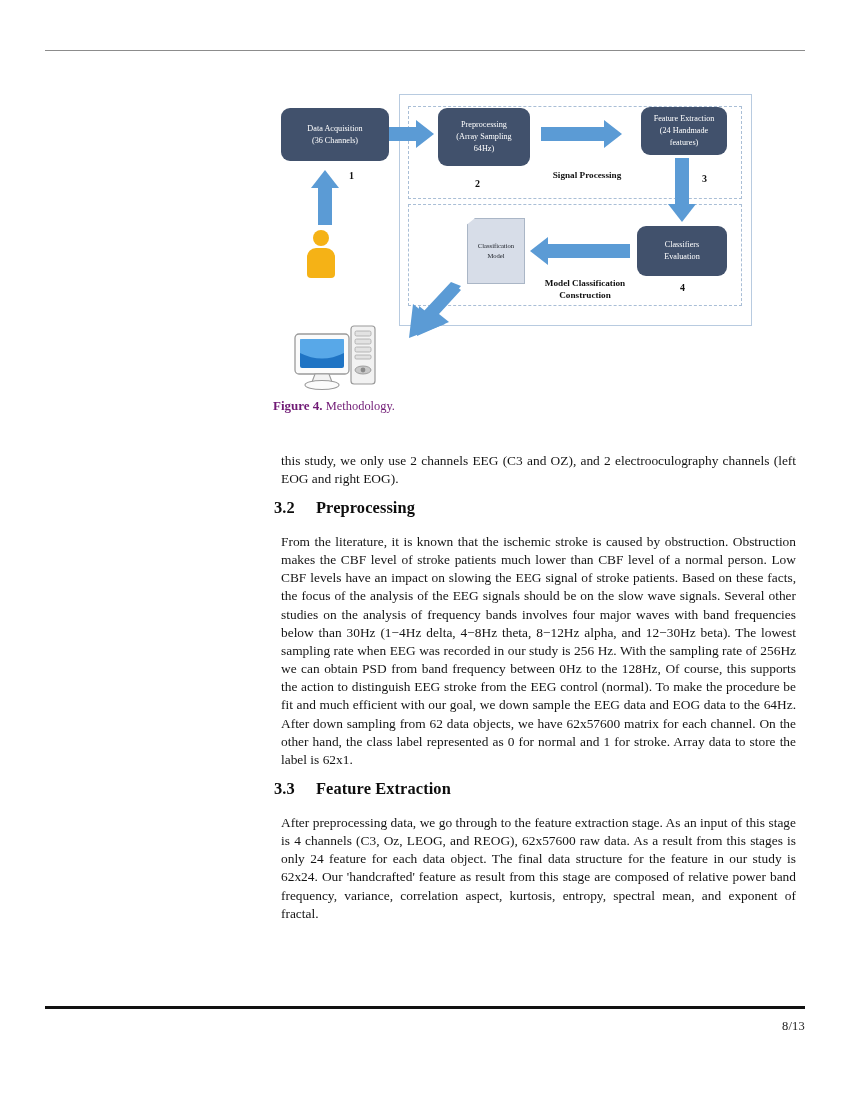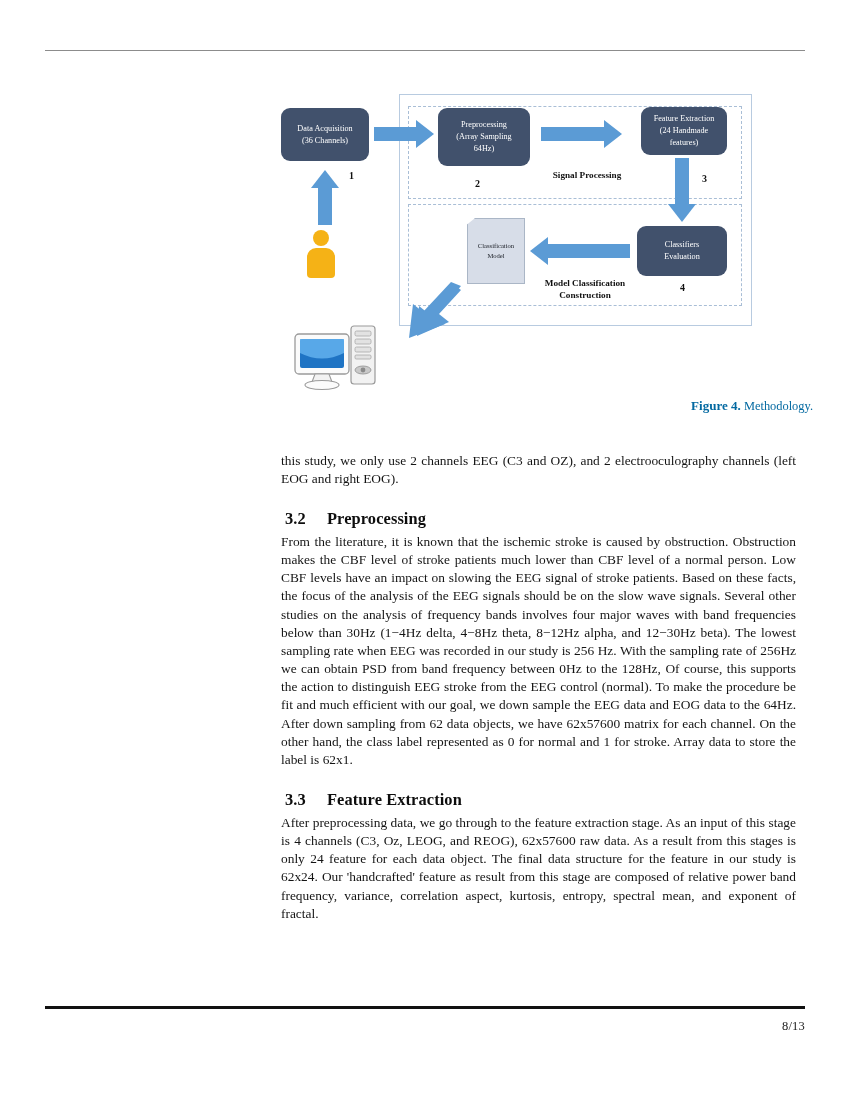--- a/index.html
+++ b/index.html
@@ -101,21 +101,21 @@
     text-align: center;
     font-family: "Liberation Serif", "DejaVu Serif", serif;
     line-height: 1.45;
     box-sizing: border-box;
     padding: 2px 4px;
   }
   .node .l1 { font-size: 8.2px; }
   .node .l2 { font-size: 8.2px; }
   .node .l3 { font-size: 8.2px; }
 
-  .node-acq      { left: 6px;   top: 26px;  width: 88px;  height: 53px; }
+  .node-acq      { left: 6px;   top: 26px;  width: 108px;  height: 53px; }
   .node-prep     { left: 163px; top: 26px;  width: 92px;  height: 58px; }
   .node-feat     { left: 366px; top: 25px;  width: 86px;  height: 48px; }
   .node-clsf     { left: 362px; top: 144px; width: 90px;  height: 50px; }
 
   
   .doc-shape {
     position: absolute;
     left: 192px;
     top: 136px;
     width: 58px;
@@ -227,43 +227,42 @@
     height: 72px;
   }
 
   
   .caption {
     position: absolute;
     left: 273px;
     top: 398px;
     width: 540px;
     font-size: 13px;
-    color: #0369a1;
-    text-align: right;
+    color: #701a75;
   }
   .caption b { font-weight: bold; }
   .caption .cap-text { font-size: 12.4px; }
 
   
   .col {
     position: absolute;
     left: 273px;
     width: 531px;
   }
   p.body {
     margin: 8px;
     font-size: 13.4px;
     line-height: 1.355;
     text-align: justify;
     text-justify: inter-word;
     color: #141414;
     hyphens: none;
   }
   h2.sec {
-    margin: 12px;
+    margin: 1px;
     font-size: 16.4px;
     font-weight: bold;
     color: #0d0d0d;
     letter-spacing: 0.1px;
   }
   h2.sec .sec-num { display: inline-block; min-width: 42px; }
 
   .blk-intro { top: 444px; }
   .blk-h32   { top: 497px; }
   .blk-p32   { top: 525px; }

